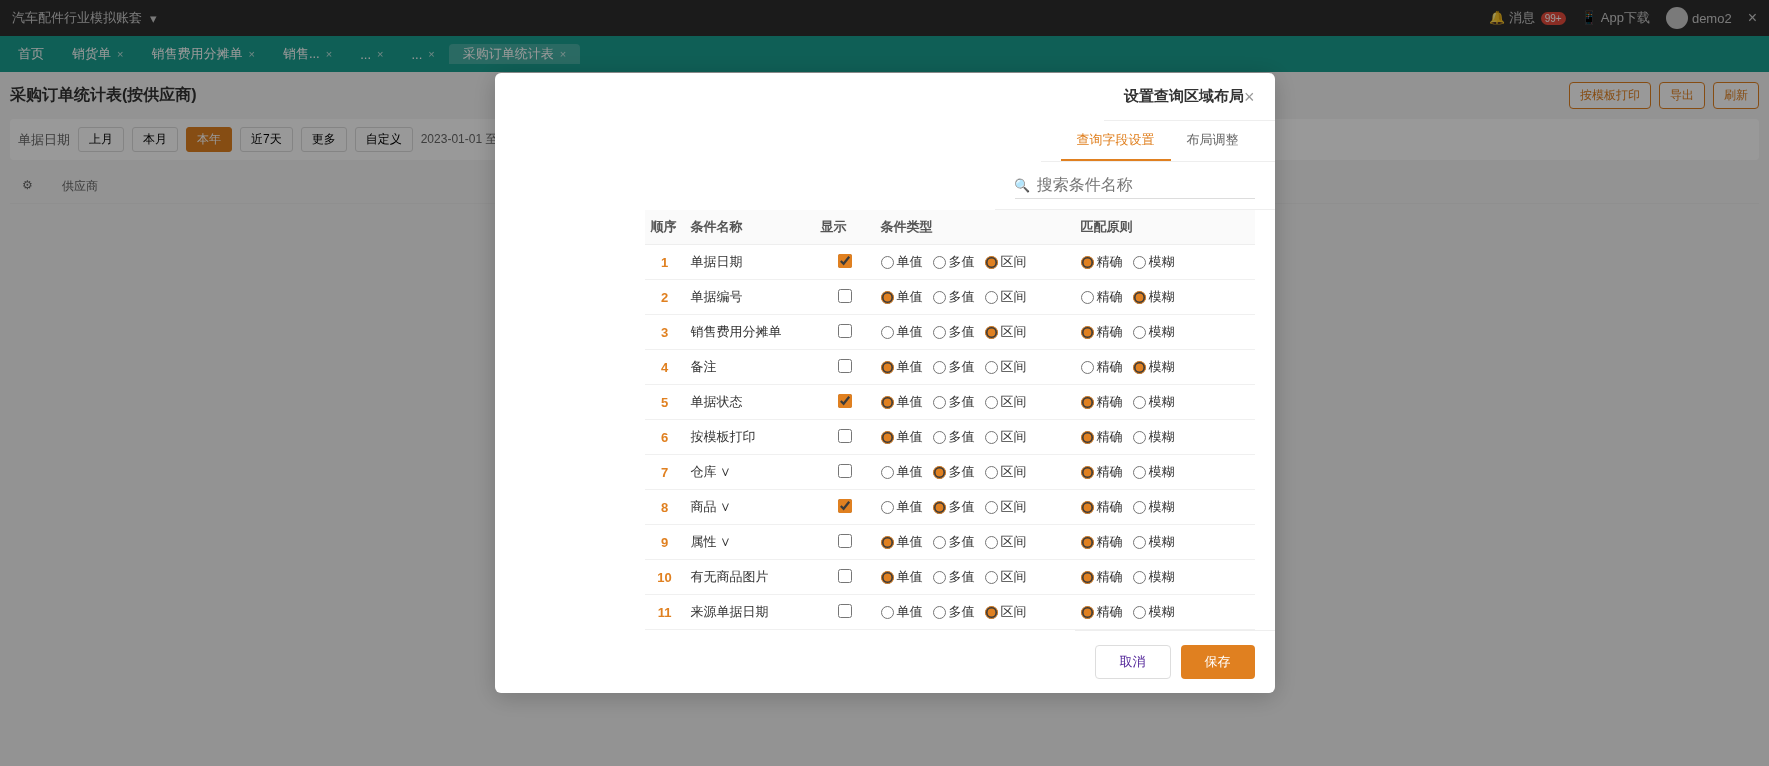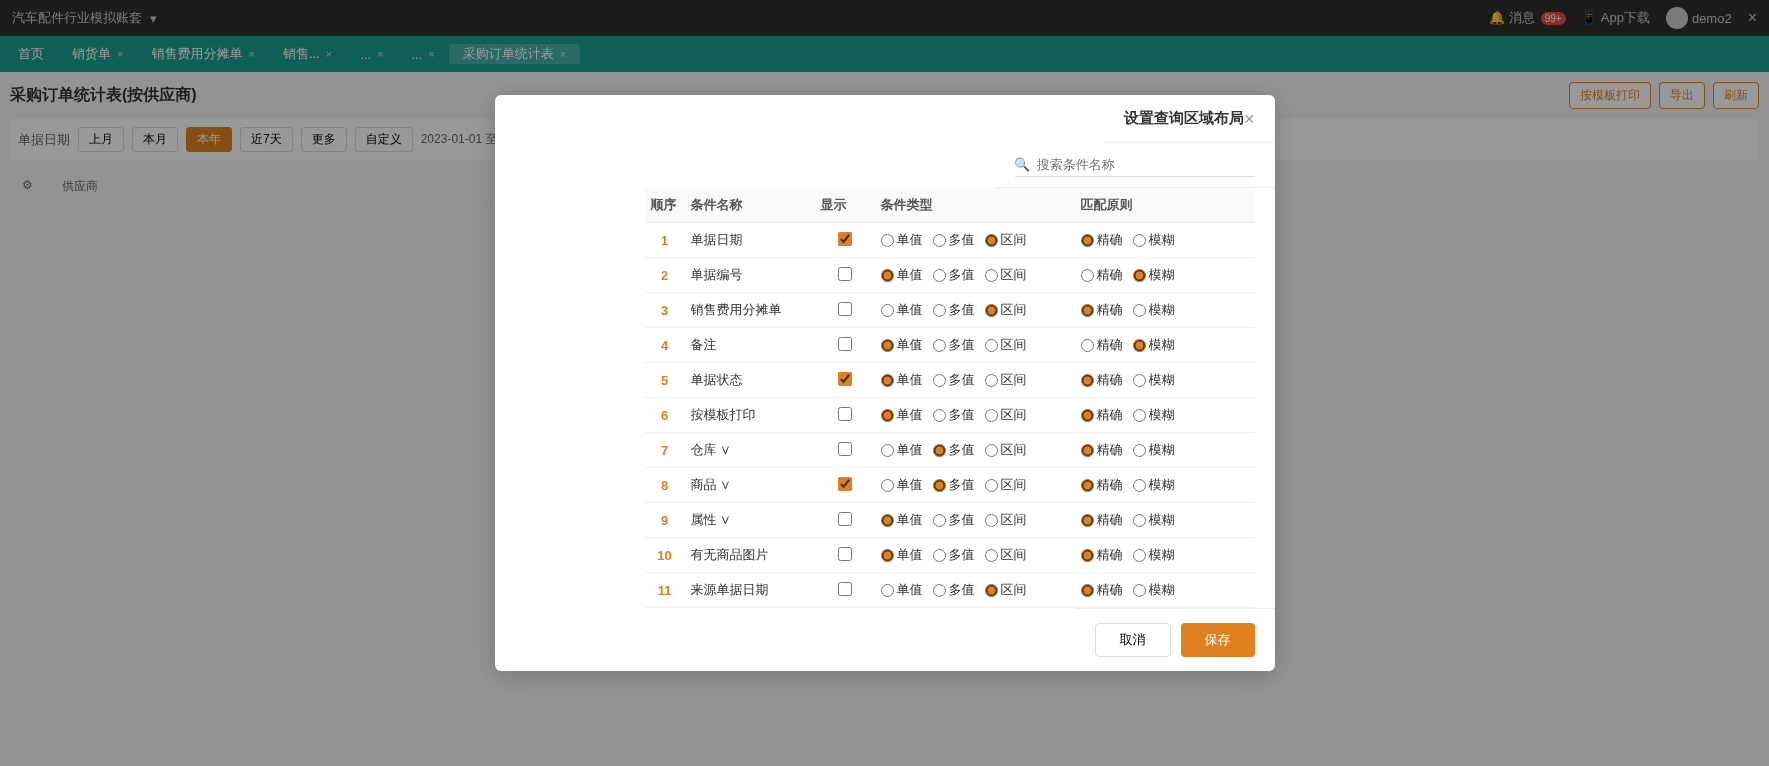--- a/index.html
+++ b/index.html
@@ -291,21 +291,21 @@
       gap: 10px;
       border-top: 1px solid #eee;
     }
     .btn-cancel {
       padding: 7px 24px;
       border: 1px solid #ddd;
       background: white;
       border-radius: 4px;
       cursor: pointer;
       font-size: 13px;
-      color: #000000;
+      color: #4c1d95;
     }
     .btn-save {
       padding: 7px 24px;
       border: none;
       background: #e08020;
       color: white;
       border-radius: 4px;
       cursor: pointer;
       font-size: 13px;
     }
@@ -400,25 +400,33 @@
 </div>
 
 <div class="overlay">
   <div class="dialog">
 
     <div class="dialog-header">
       <span class="dialog-title">设置查询区域布局</span>
       <span class="dialog-close">×</span>
     </div>
 
+    <div class="dialog-tabs">
+      <div class="dialog-tab active">
+        <span>查询字段设置</span>
+      </div>
+      <div class="dialog-tab">
+        <span>布局调整</span>
+      </div>
+    </div>
 
     <div class="dialog-search">
       <div class="search-input-wrap">
         <span style="color:#999;">🔍</span>
-        <input type="text" placeholder="搜索条件名称" style="width: 200px; border: none; outline: none; font-size: 13px; color: rgb(153, 153, 153);">
+        <input type="text" placeholder="搜索条件名称" style="width: 200px; border: none; outline: none; font-size: 16px; color: rgb(153, 153, 153);">
       </div>
     </div>
 
     <div class="dialog-table scrollbar-custom">
       <table>
         <thead>
           <tr>
             <th class="col-order">顺序</th>
             <th class="col-name">条件名称</th>
             <th class="col-show">显示</th>

